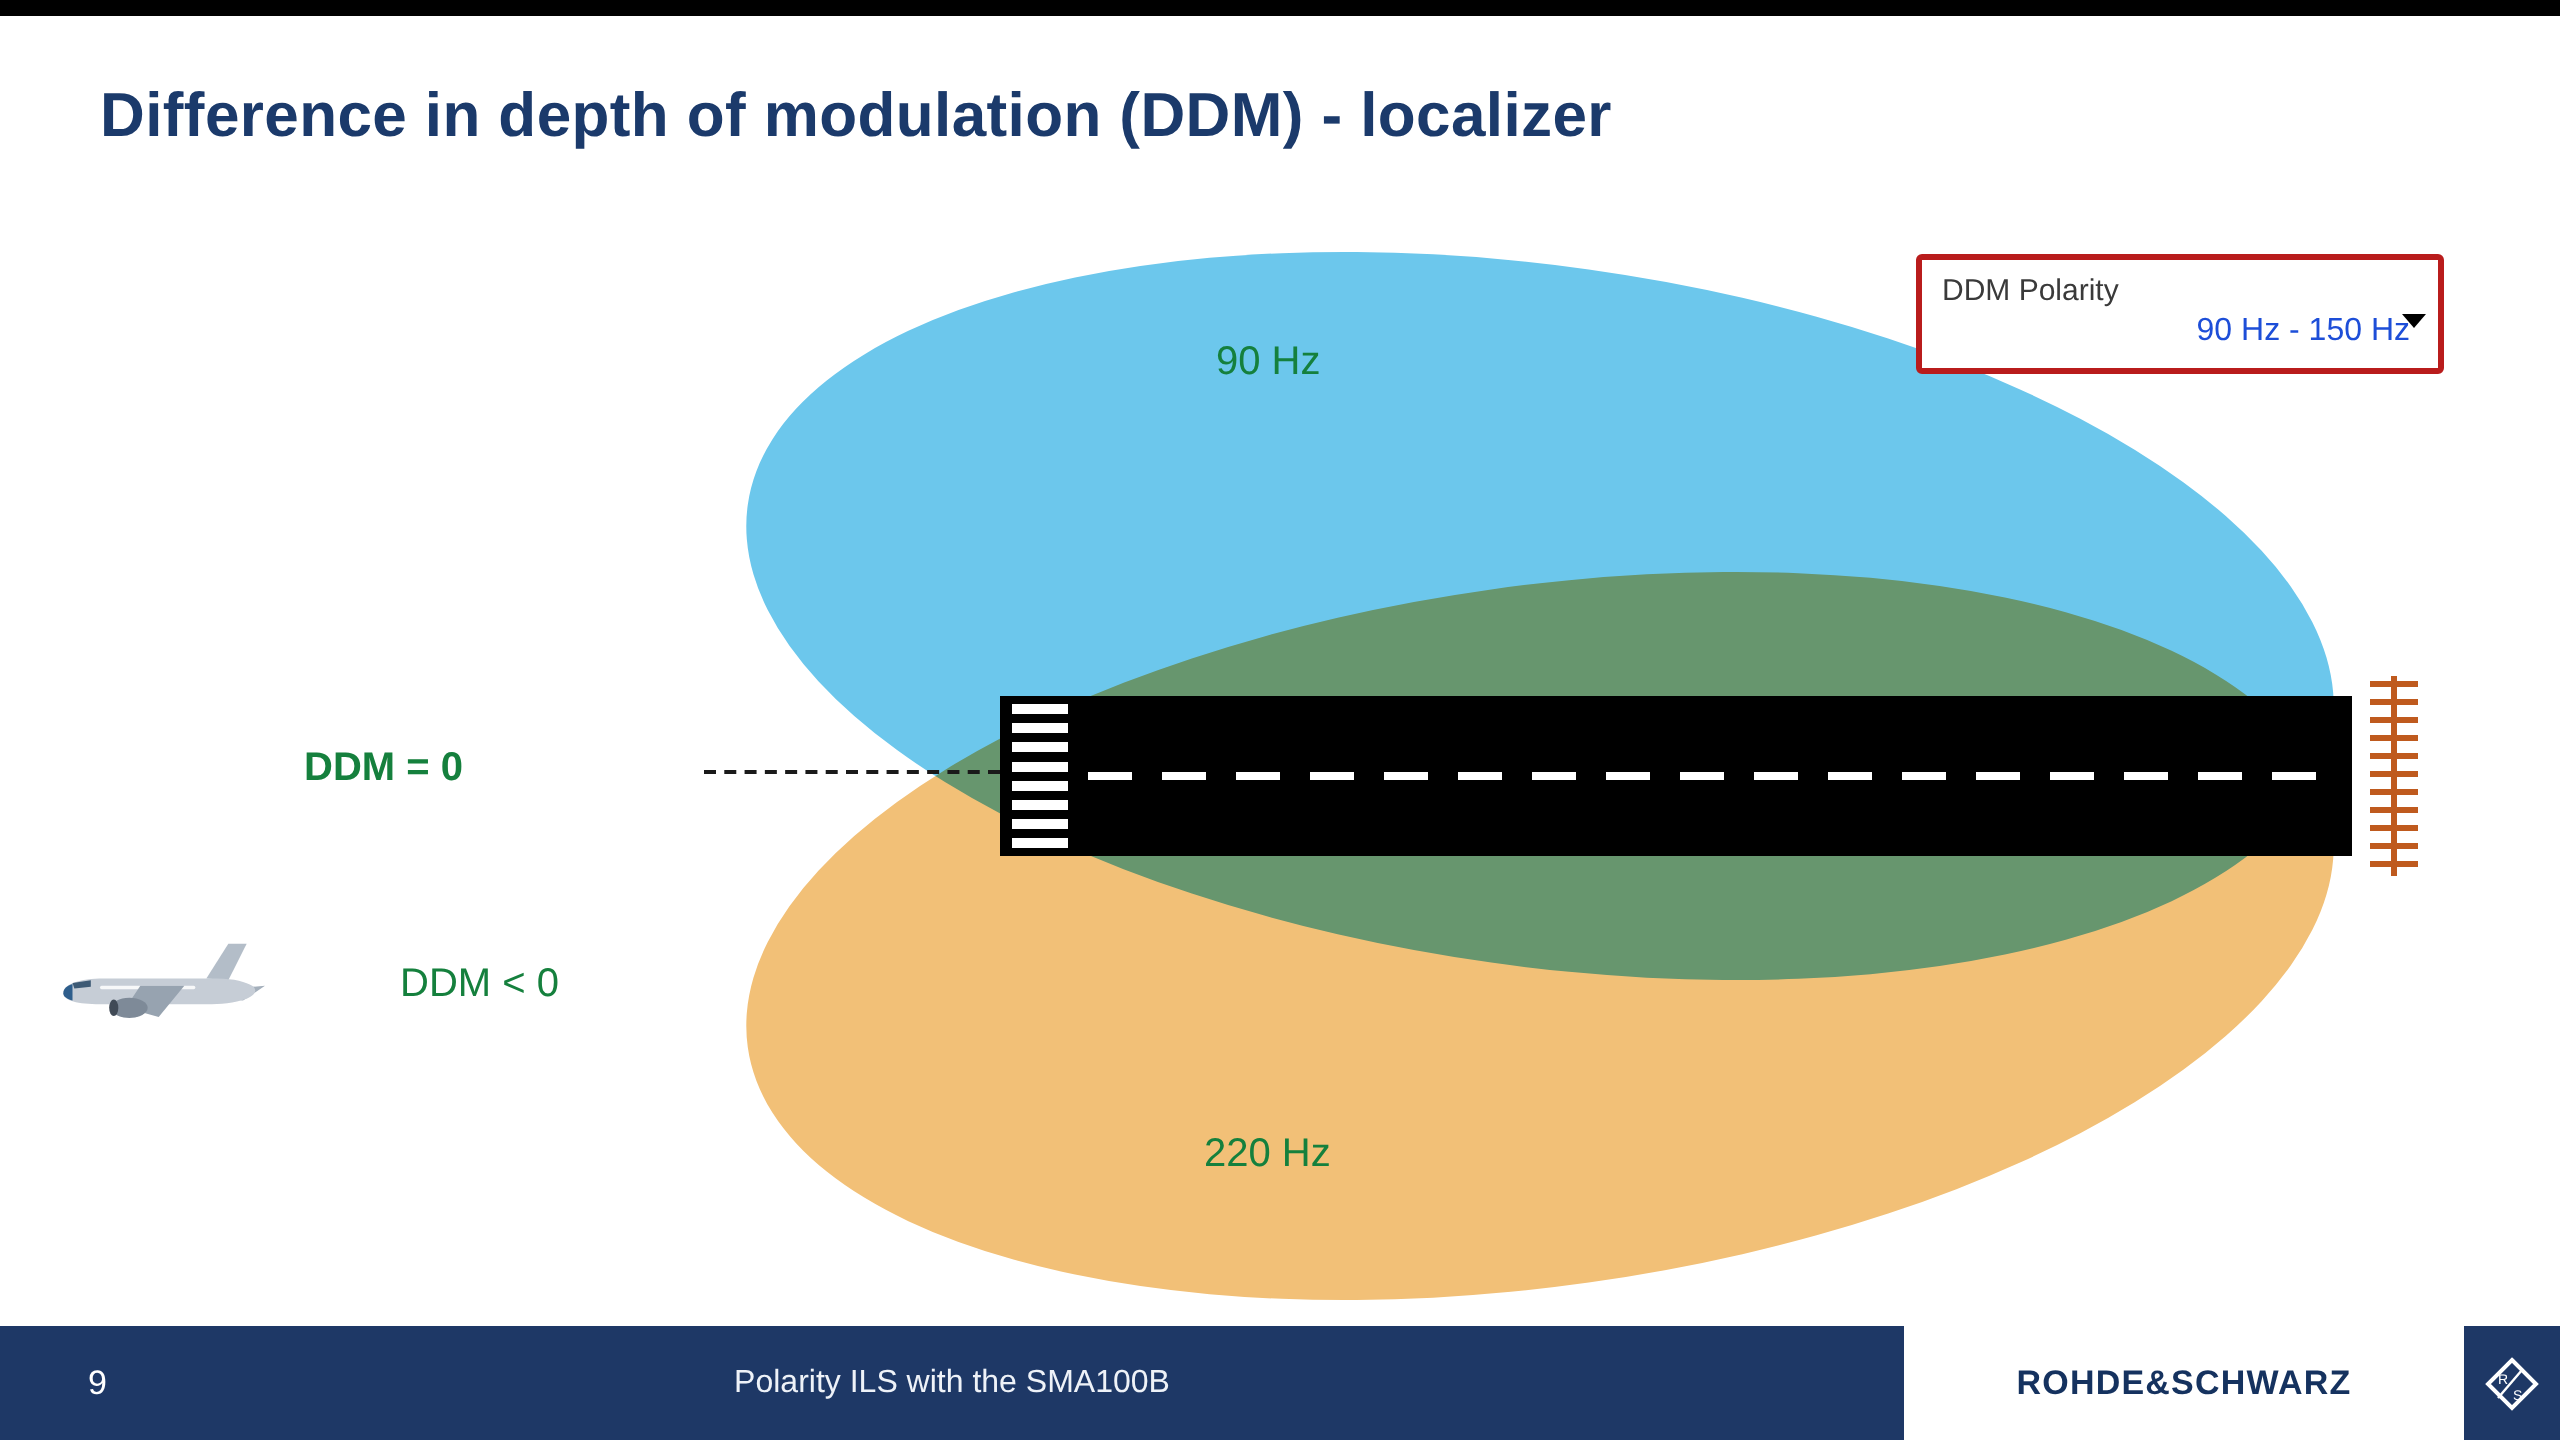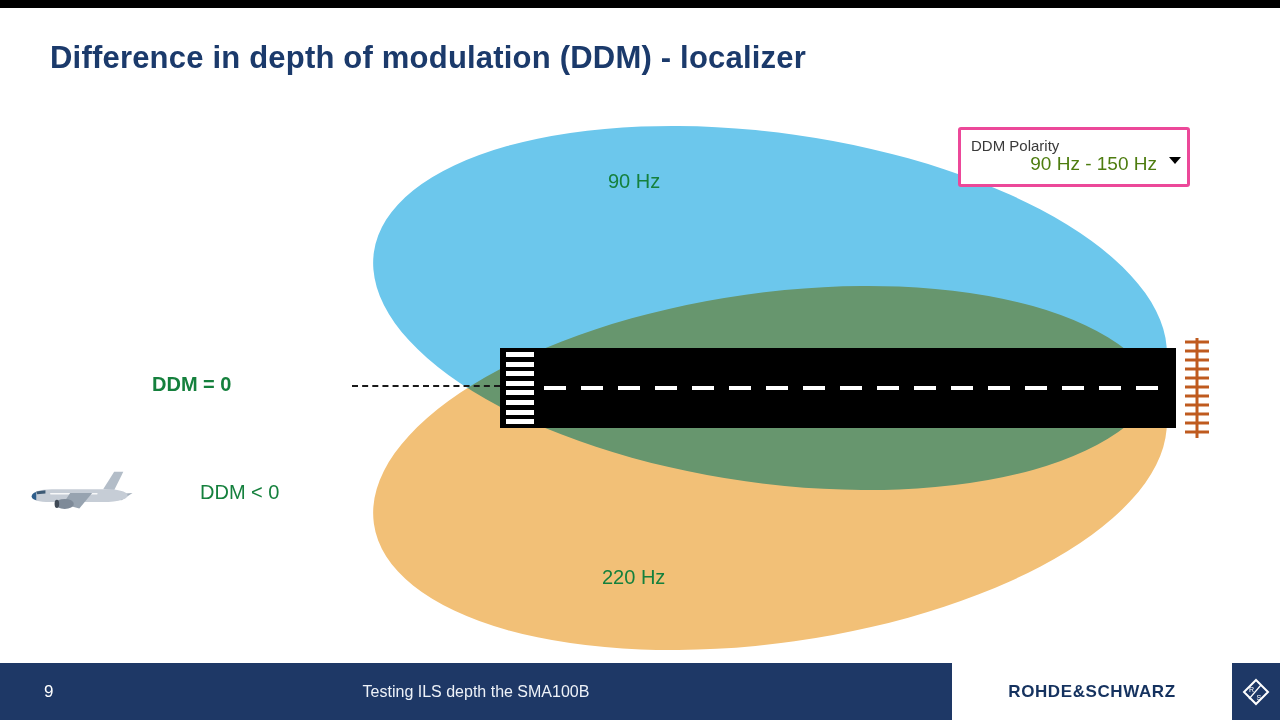--- a/index.html
+++ b/index.html
@@ -43,25 +43,25 @@
   .diagram-label { position:absolute; font-size:20px; color:#15803d; white-space:nowrap; }
   .lbl-90   { left:608px; top:170px; }
   .lbl-150  { left:602px; top:566px; }
   .lbl-ddm0 { left:152px; top:373px;font-weight:bold; }
   .lbl-ddmn { left:152px; top:481px;margin-left:48px; }
 
   .plane { position:absolute; left:28px; top:462px; width:110px; height:60px; }
 
   
   .ddm-box {
-    position:absolute; left:958px; top:127px; width:232px; height:60px;
-    background:#fff; border:3px solid #ec4899; border-radius:3px; box-sizing:border-box;
+    position:absolute; left:958px; top:127px; width:264px; height:60px;
+    background:#fff; border:3px solid #b91c1c; border-radius:3px; box-sizing:border-box;
   }
   .ddm-box .lbl { position:absolute; left:10px; top:7px; font-size:15px; color:#3a3a3a; }
-  .ddm-box .val { position:absolute; right:30px; bottom:9px; font-size:19px; color:#4d7c0f; }
+  .ddm-box .val { position:absolute; right:14px; bottom:9px; font-size:16px; color:#1d4ed8; }
   .caret {
     position:absolute; right:6px; top:27px; width:0; height:0;
     border-left:6px solid transparent; border-right:6px solid transparent;
     border-top:7px solid #000;
   }
 
   
   .footer { position:absolute; left:0; top:663px; width:1280px; height:57px; background:#1e3866; }
   .page-num {
     position:absolute; left:44px; top:0; height:100%; display:flex; align-items:center;
@@ -134,21 +134,21 @@
   </svg>
 
   <div class="ddm-box">
     <div class="lbl">DDM Polarity</div>
     <div class="val">90 Hz - 150 Hz</div>
     <div class="caret"></div>
   </div>
 
   <div class="footer">
     <div class="page-num">9</div>
-    <div class="caption">Testing ILS depth the SMA100B</div>
+    <div class="caption">Polarity ILS with the SMA100B</div>
     <div class="brand-box">
       <span class="brand">ROHDE&amp;SCHWARZ</span>
     </div>
     <div class="logo-box">
       <svg width="28" height="28" viewBox="0 0 28 28">
         <path d="M14 2 L26 14 L14 26 L2 14 Z" fill="none" stroke="#fff" stroke-width="2"></path>
         <line x1="19" y1="7" x2="7" y2="21" stroke="#fff" stroke-width="1.2"></line>
         <text x="7" y="14" font-size="7" fill="#fff" font-family="Liberation Sans, sans-serif">R</text>
         <text x="14.5" y="22" font-size="7" fill="#fff" font-family="Liberation Sans, sans-serif">S</text>
       </svg>

